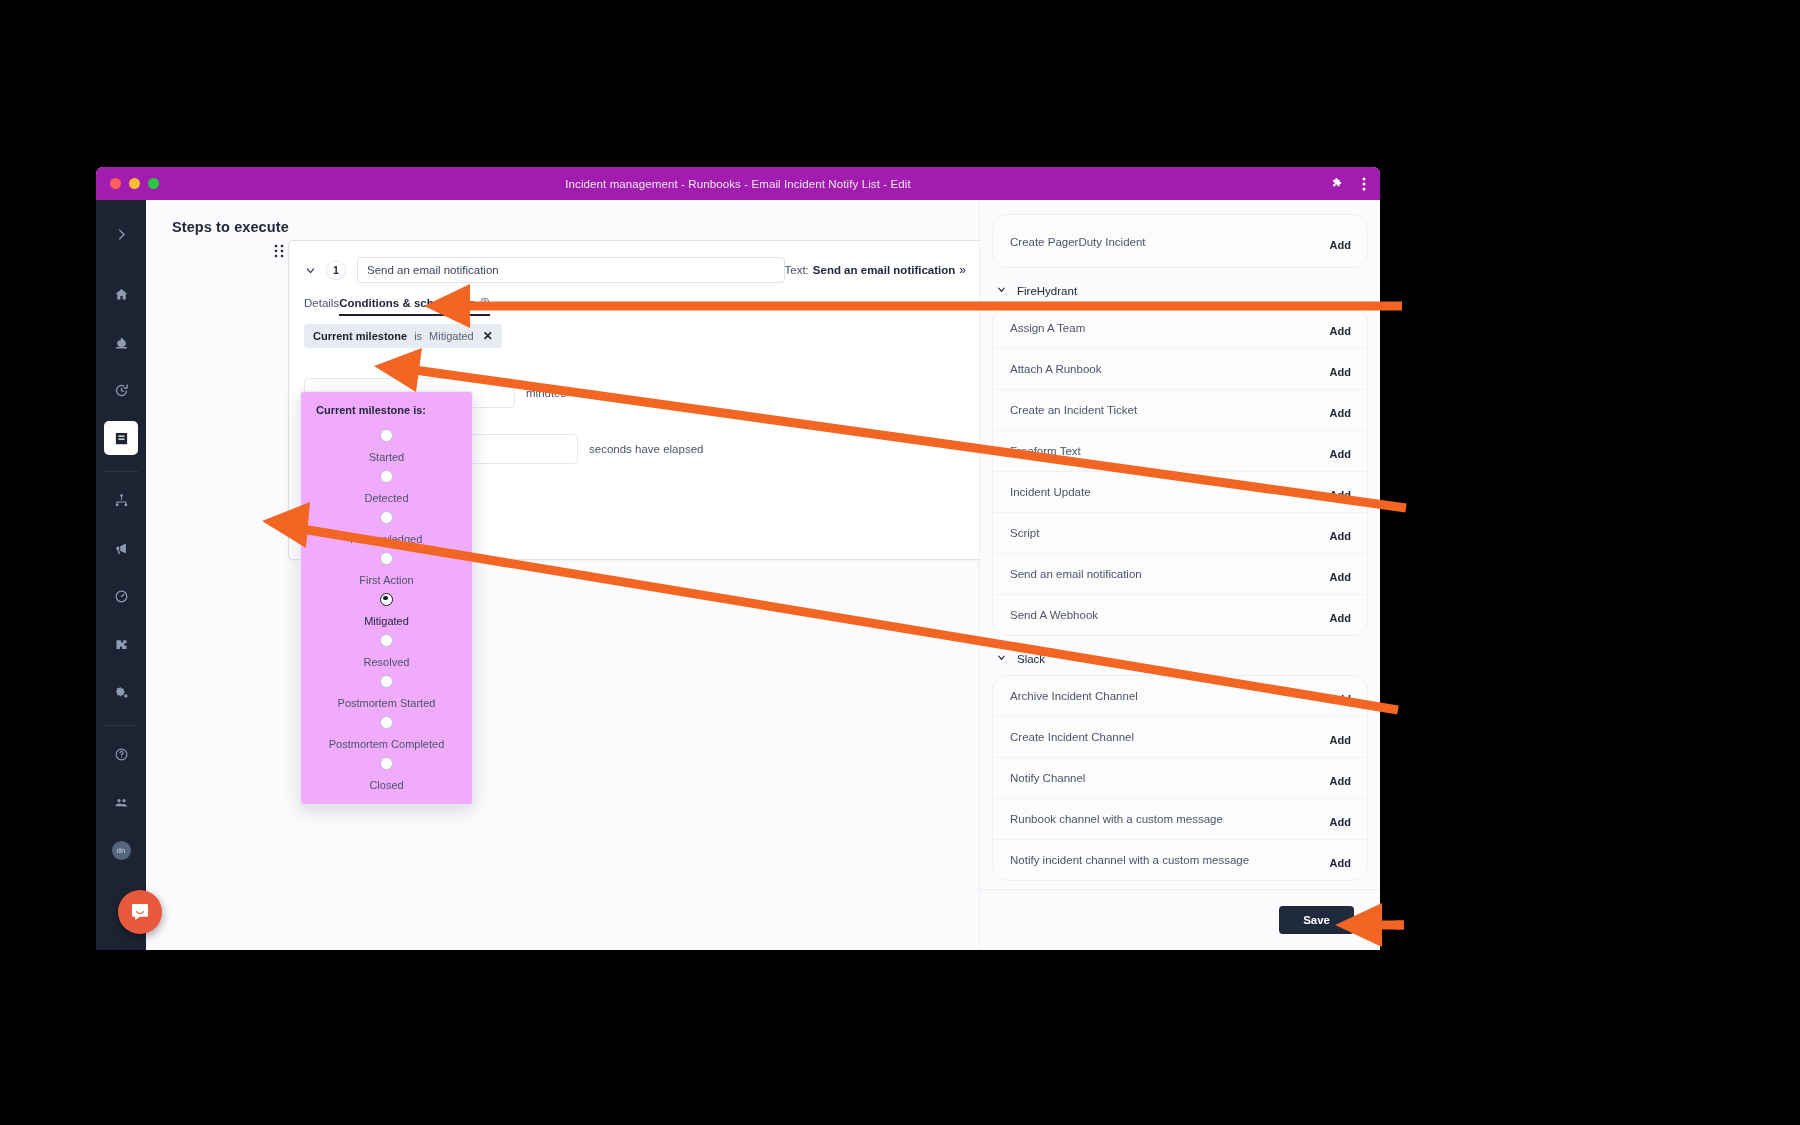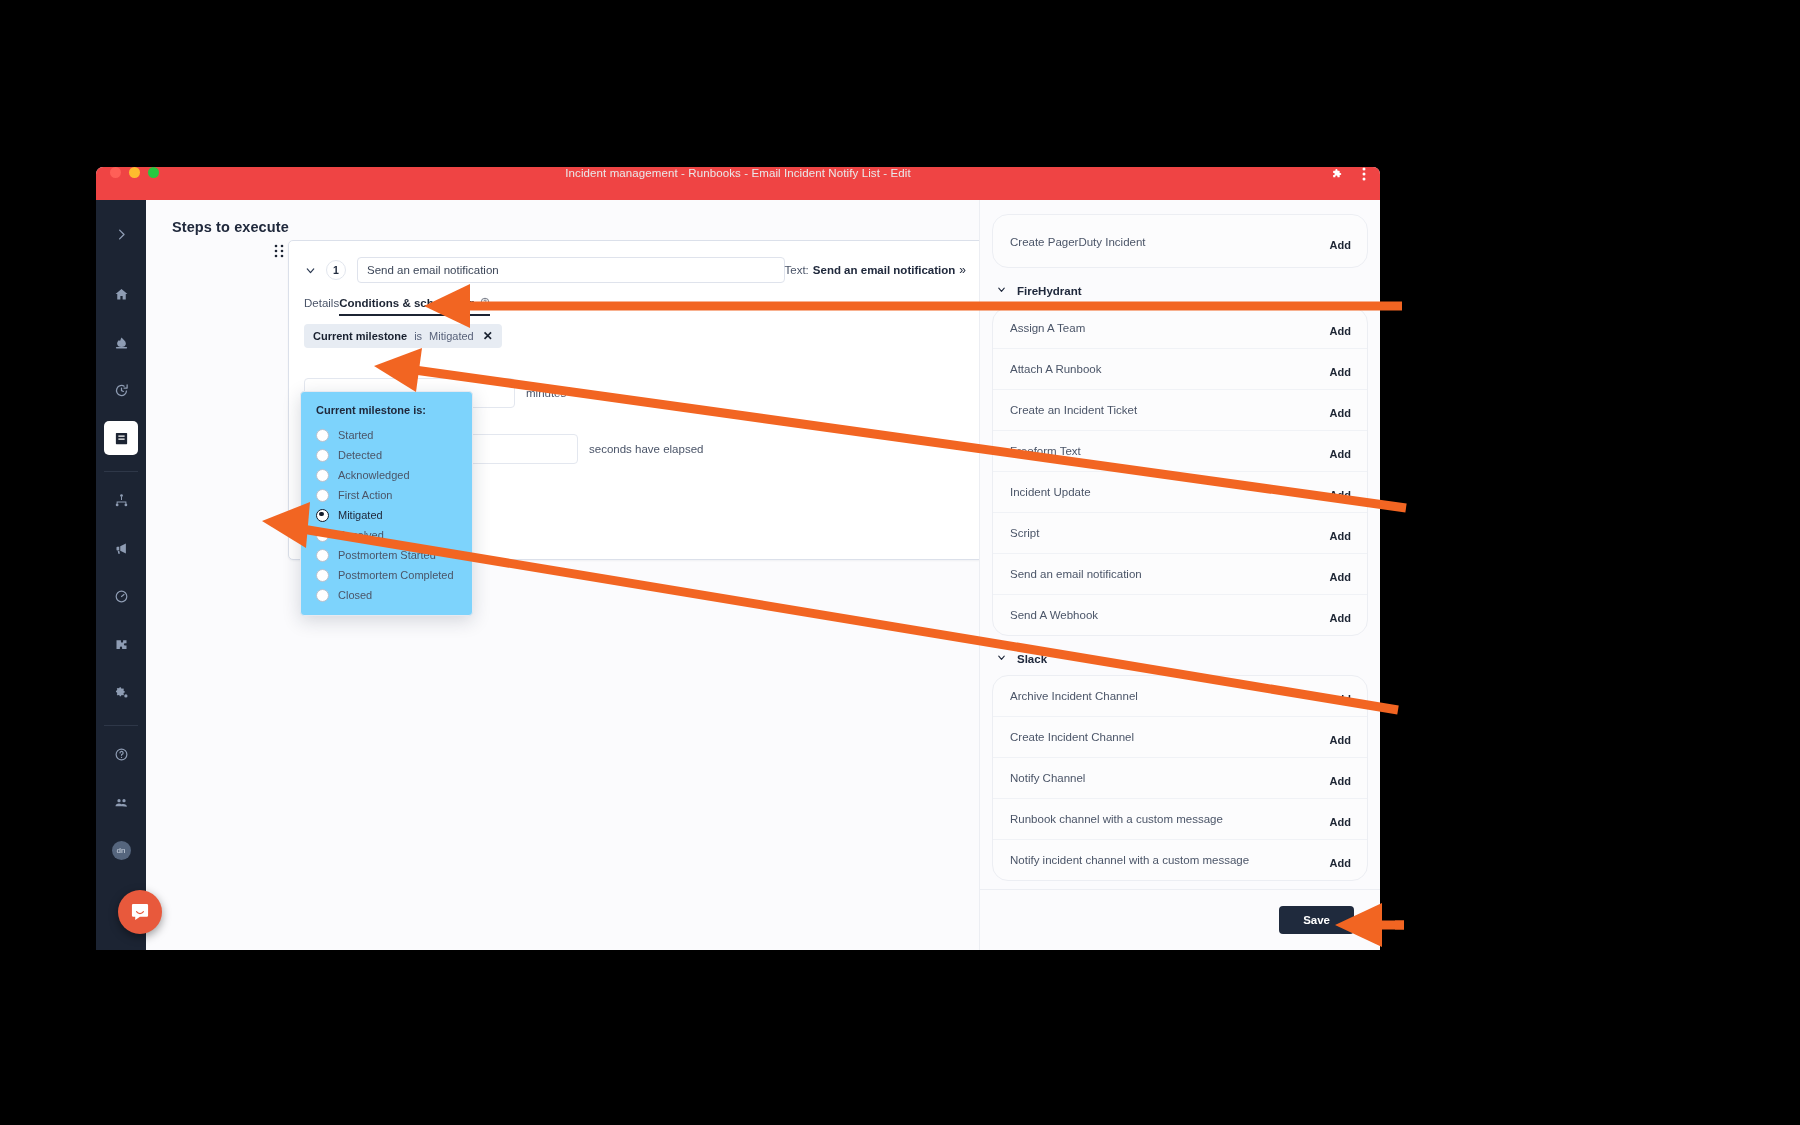--- a/index.html
+++ b/index.html
@@ -1,20 +1,20 @@
 <!DOCTYPE html>
 <html><head>
 <meta charset="utf-8">
 <style>
   html,body{margin:0;padding:0;background:#000;}
   body{width:1800px;height:1125px;overflow:hidden;font-family:"Liberation Sans",sans-serif;}
 
   
   #window{position:absolute;left:96px;top:167px;width:1284px;height:783px;background:#fbfbfd;border-radius:7px 7px 0 0;overflow:hidden;box-shadow:0 8px 40px rgba(0,0,0,.55);}
-  #titlebar{height:33px;background:#ef4444;display:flex;position:relative;}
+  #titlebar{height:33px;background:#a21caf;display:flex;align-items:center;position:relative;}
   .lights{display:flex;gap:8px;padding-left:14px;}
   .light{width:11px;height:11px;border-radius:50%;}
   .l-red{background:#ff5f57;} .l-yel{background:#febc2e;} .l-grn{background:#28c840;}
   #title-text{position:absolute;left:0;right:0;text-align:center;color:#e9e9ea;font-size:11.5px;letter-spacing:.1px;pointer-events:none;}
   .tb-icons{position:absolute;right:14px;display:flex;align-items:center;gap:18px;color:#fff;}
   .tb-icons svg{display:block;}
 
   
   #app{display:flex;height:750px;}
 
@@ -52,33 +52,33 @@
   .chip-row{padding:8px 0 0 15px;}
   .chip{display:inline-flex;align-items:center;gap:7px;background:#e7ecf3;border-radius:4px;padding:5px 9px;font-size:11px;color:#58627a;}
   .chip b{color:#18202f;font-weight:700;}
   .chip .x{color:#18202f;font-weight:700;font-size:12px;cursor:pointer;margin-left:2px;}
 
   
   .sched-row{display:flex;align-items:center;gap:11px;font-size:11.5px;color:#4a5468;padding-left:15px;}
   .sched-inp{height:26px;border:1px solid #e3e7ef;border-radius:4px;background:#fff;}
 
   
-  #dropdown{position:absolute;left:11px;top:150px;width:171px;background:#7dd3fc;border:1px solid #e6e9f0;border-radius:4px;box-shadow:0 5px 18px rgba(25,35,60,.17);padding:12px 0 10px;z-index:20;}
+  #dropdown{position:absolute;left:11px;top:150px;width:171px;background:#f0abfc;border:1px solid #e6e9f0;border-radius:4px;box-shadow:0 5px 18px rgba(25,35,60,.17);padding:12px 0 10px;z-index:20;}
   .dd-title{font-size:11px;font-weight:700;color:#20293c;padding:0 0 9px 15px;}
-  .dd-item{display:flex;align-items:center;gap:9px;padding:3.5px 15px;font-size:11px;color:#4b5568;cursor:pointer;}
+  .dd-item{display:flex;align-items:center;gap:9px;padding:3.5px 15px;font-size:11px;color:#4b5568;cursor:pointer;flex-direction:column;}
   .radio{width:11px;height:11px;border-radius:50%;border:1.3px solid #b9c0cd;background:#fff;flex:none;position:relative;}
   .dd-item.sel .radio{border-color:#111b2b;}
   .dd-item.sel .radio:after{content:"";position:absolute;left:2.2px;top:2.2px;width:4.8px;height:4.8px;border-radius:50%;background:#111b2b;}
   .dd-item.sel{color:#20293c;}
 
   
   #rpanel{width:400px;flex:none;border-left:1px solid #eceef3;background:#fbfbfd;position:relative;display:flex;flex-direction:column;}
   #rlist{flex:1;overflow:hidden;padding:0;}
   .r-card{margin:14px 12px 0;border:1px solid #eceef3;border-radius:16px;background:#fcfcfd;}
-  .grp-head{display:flex;align-items:center;gap:10px;padding:16px 0 10px 16px;font-size:11.5px;font-weight:700;color:#20293c;cursor:pointer;}
+  .grp-head{display:flex;align-items:center;gap:10px;padding:16px 0 10px 16px;font-size:11.5px;font-weight:400;color:#20293c;cursor:pointer;}
   .r-row{display:flex;align-items:center;justify-content:space-between;padding:11px 16px 11px 17px;border-top:1px solid #f0f2f6;}
   .r-row:first-child{border-top:none;}
   .r-name{font-size:11.5px;color:#4b5568;}
   .r-add{font-size:11px;font-weight:700;color:#1c2433;cursor:pointer;margin-top:6px;}
   .r-first{padding-top:18px;padding-bottom:16px;}
 
   #rfooter{height:60px;border-top:1px solid #eceef3;display:flex;align-items:center;justify-content:flex-end;padding-right:26px;background:#fbfbfd;}
   #save-btn{background:#1f2a3d;color:#fff;font-size:11.5px;font-weight:700;border:none;border-radius:4px;padding:8px 24px;cursor:pointer;font-family:"Liberation Sans",sans-serif;}
 
   

